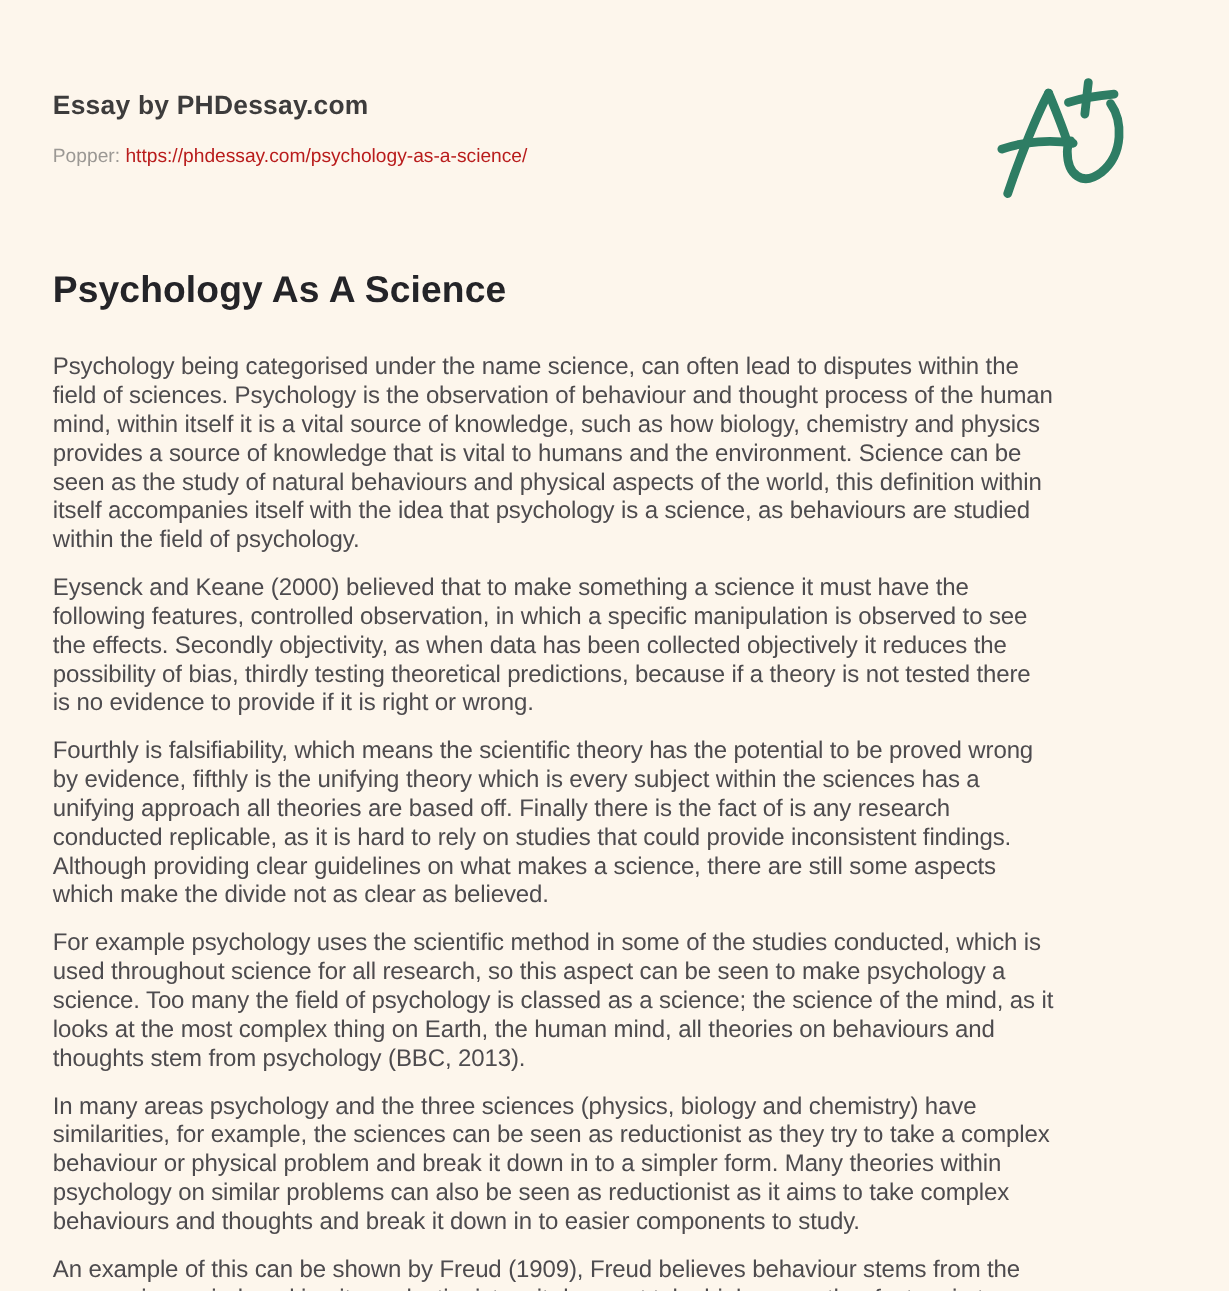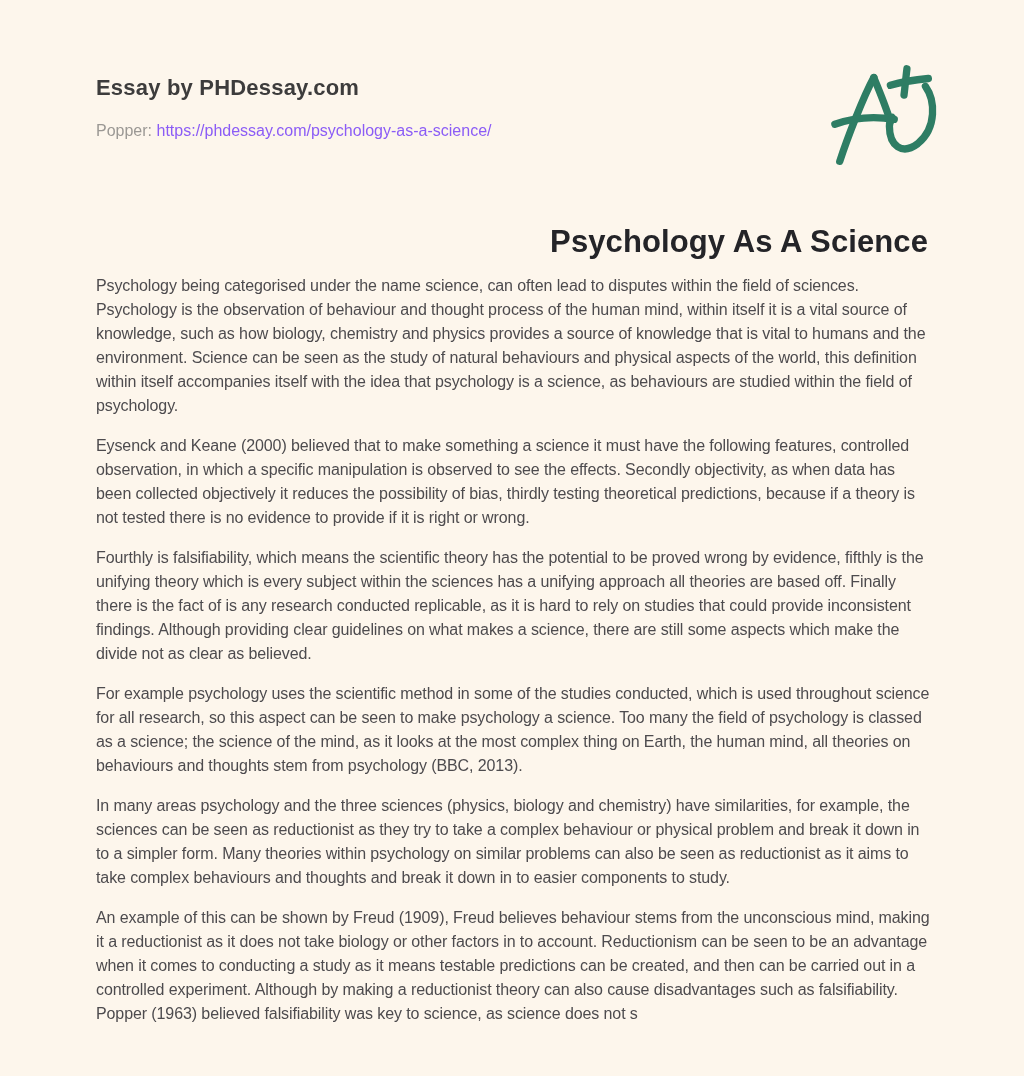--- a/index.html
+++ b/index.html
@@ -11,61 +11,60 @@
     width: 1024px;
     height: 1076px;
     overflow: hidden;
     background: #fdf6ec;
     font-family: "Liberation Sans", sans-serif;
   }
   .page {
     position: relative;
     width: 1024px;
     height: 1076px;
-    padding: 74px 96px 0 96px;
+    padding: 74px 96px 0 44px;
   }
   .site-title {
     margin: 0 0 18px 0;
     font-size: 22px;
     line-height: 28px;
     font-weight: 700;
     color: #3d3c3c;
     letter-spacing: 0.2px;
   }
   .source-line {
     font-size: 16px;
     line-height: 22px;
     color: #9b9894;
   }
   .source-line a {
-    color: #8b5cf6;
+    color: #b91c1c;
     text-decoration: none;
     cursor: pointer;
   }
   .logo {
     position: absolute;
     top: 60px;
     right: 82px;
     width: 112px;
     height: 112px;
   }
   .logo svg { width: 100%; height: 100%; display: block; }
   .essay-title {
-    margin: 80px 0 12px 0;
+    margin: 80px 0 32px 0;
     font-size: 31px;
     line-height: 40px;
     font-weight: 600;
     color: #242428;
     letter-spacing: 0.1px;
-    text-align: right;
   }
   .essay-body p {
     margin: 0 0 16px 0;
     width: 834px;
-    font-size: 16px;
+    font-size: 20px;
     line-height: 24px;
     letter-spacing: -0.1px;
     color: #4d4b4e;
   }
 </style>
 </head>
 <body>
 
 <div class="page">
 

